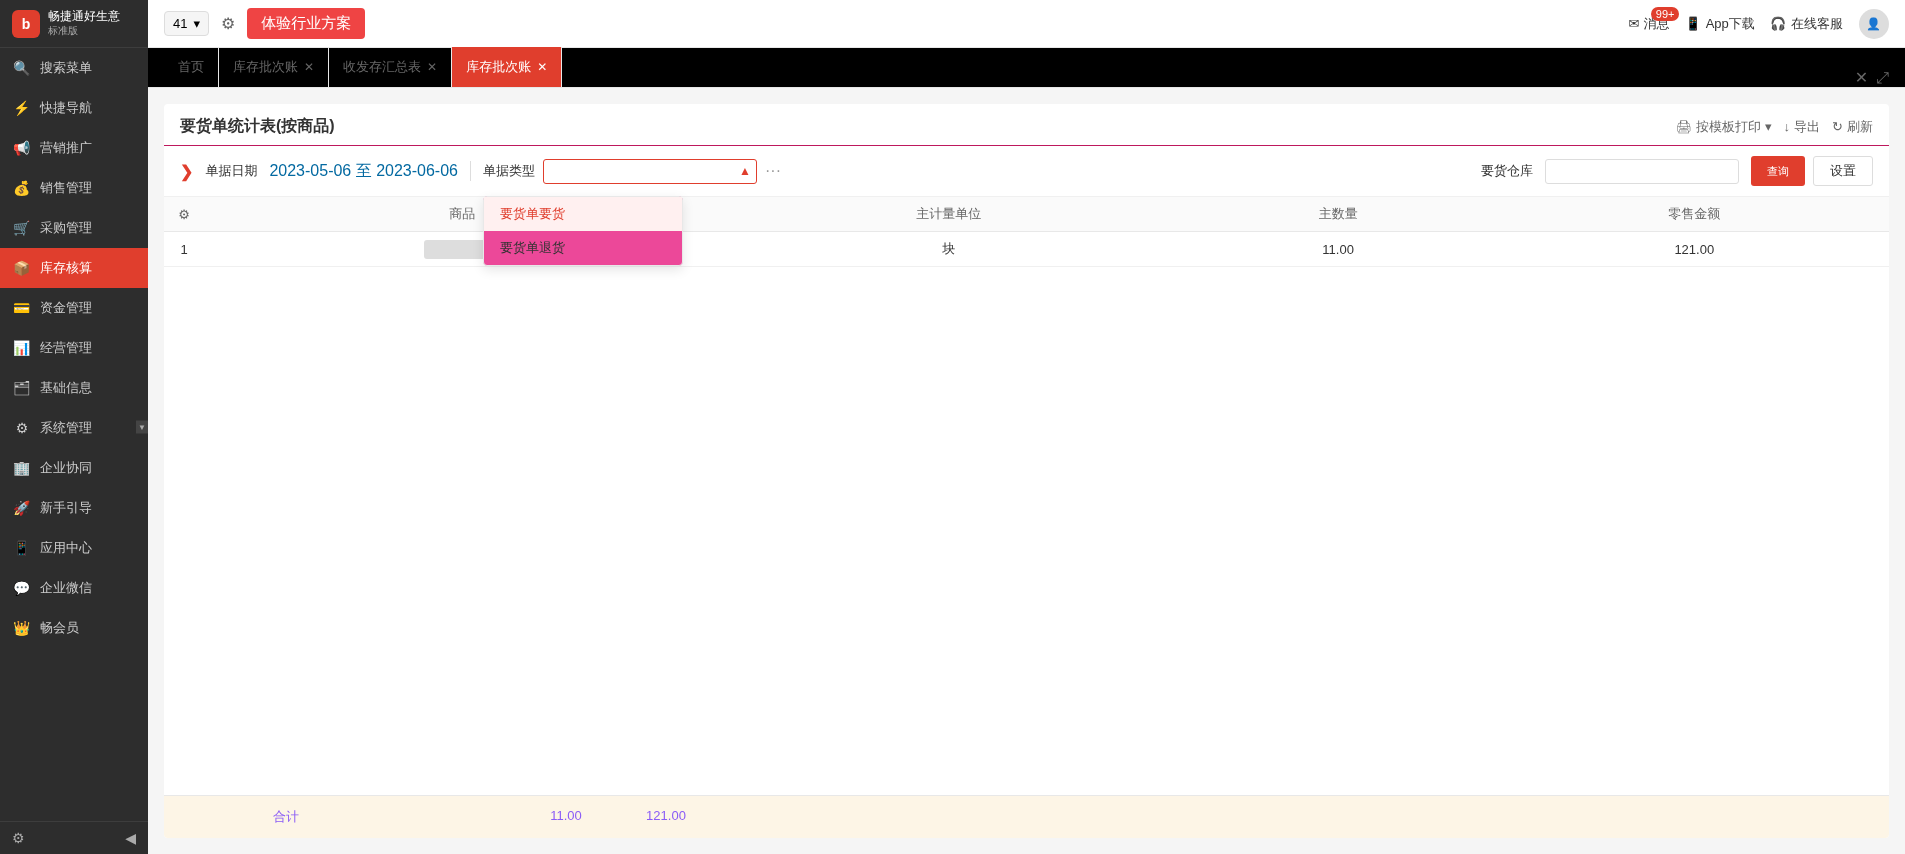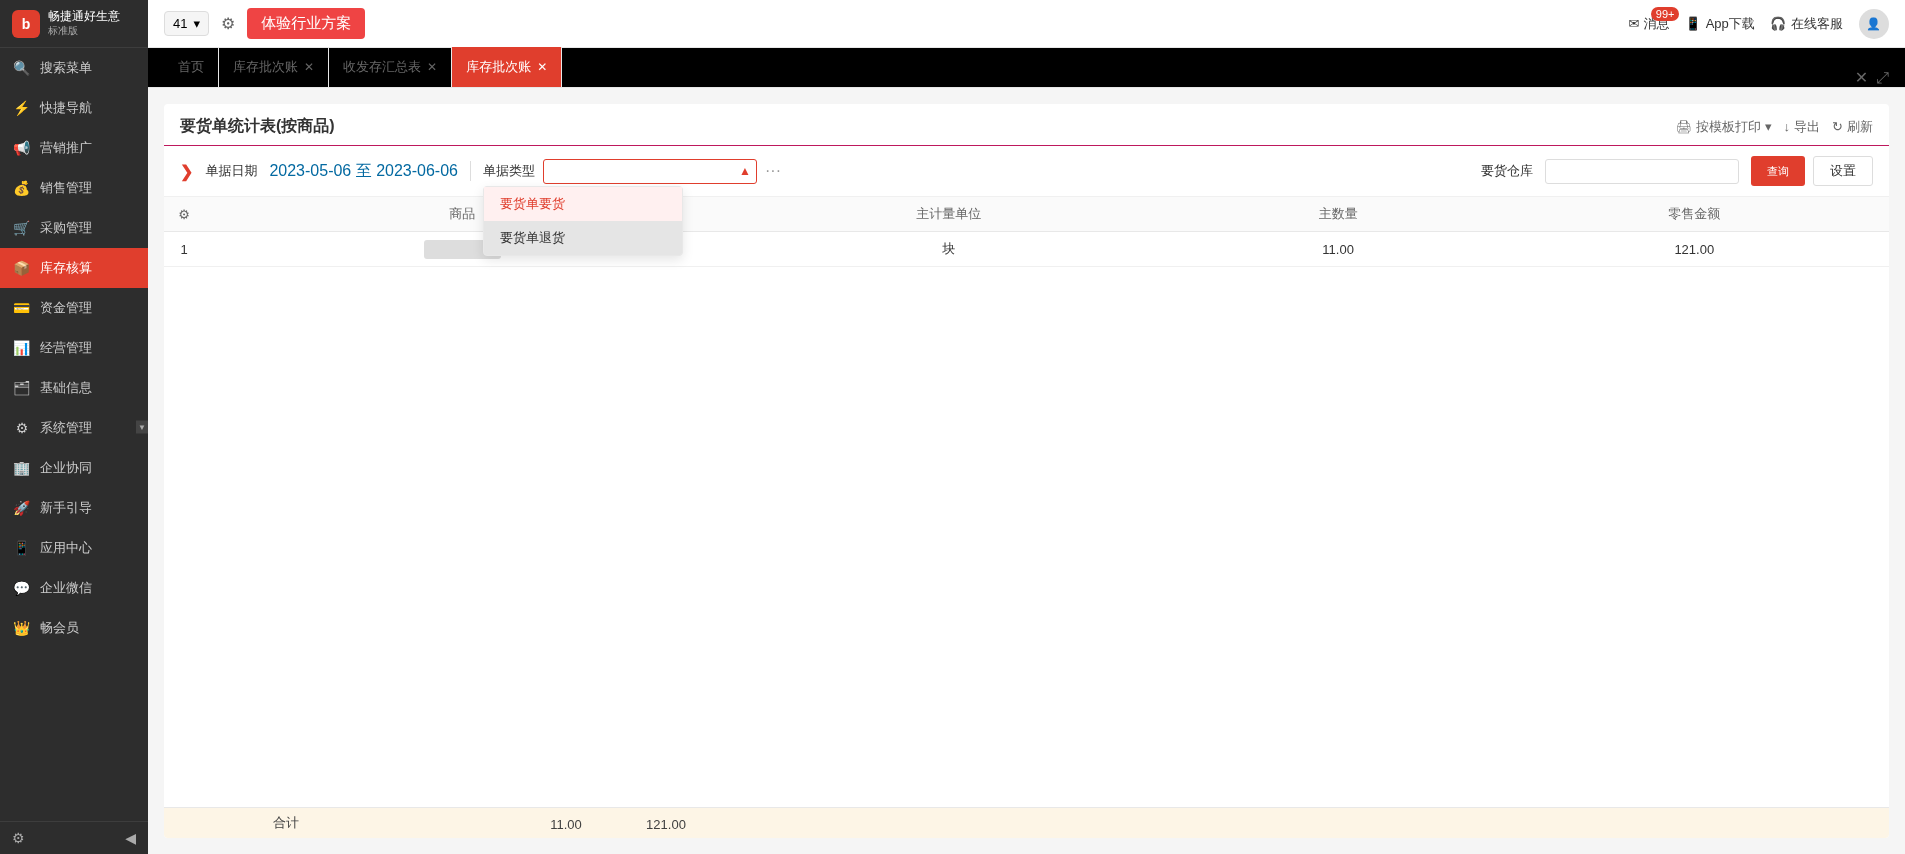--- a/index.html
+++ b/index.html
@@ -247,27 +247,27 @@
       font-size: 13px;
       cursor: pointer;
       white-space: nowrap;
     }
 
     
     .dropdown-menu {
       position: absolute;
       top: 100%;
       left: 0;
-      background: #e5e5e5;
+      background: #ec4899;
       border: 1px solid #e8e8e8;
       border-radius: 4px;
       box-shadow: 0 4px 12px rgba(0,0,0,0.1);
       z-index: 100;
       min-width: 200px;
-      margin-top: 2px;
+      margin-top: 12px;
     }
     .dropdown-item {
       padding: 8px 16px;
       font-size: 13px;
       color: #333;
       cursor: pointer;
     }
     .dropdown-item.selected { background: #fff0f0; color: #e03e2d; }
 
     
@@ -289,25 +289,25 @@
       color: #333;
     }
     .table-scroll { flex: 1; overflow-y: auto; }
     .table-scroll::-webkit-scrollbar { width: 6px; }
     .table-scroll::-webkit-scrollbar-thumb { background: #ddd; border-radius: 3px; }
 
     
     .table-footer {
       background: #fdf5e6;
       border-top: 1px solid #e8e8e8;
-      padding: 6px 12px;
-      display: flex;
-      align-items: flex-end;
-      font-size: 13px;
-      color: #404040;
+      padding: 12px 12px;
+      display: flex;
+      align-items: flex-start;
+      font-size: 13px;
+      color: #8b5cf6;
     }
     .footer-label { width: 220px; text-align: center; }
   </style>
 </head>
 <body>
 
 <div class="sidebar">
   <div class="sidebar-logo">
     <div class="logo-icon">
       <span>b</span>

